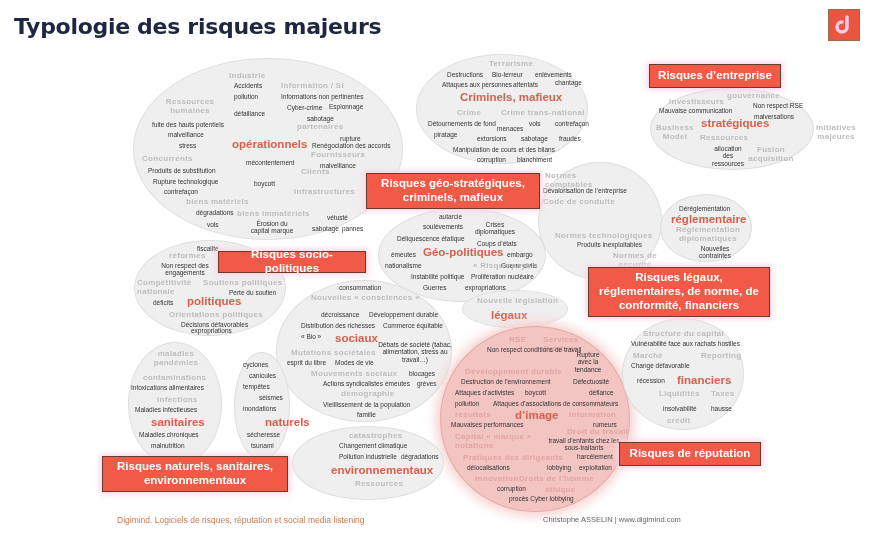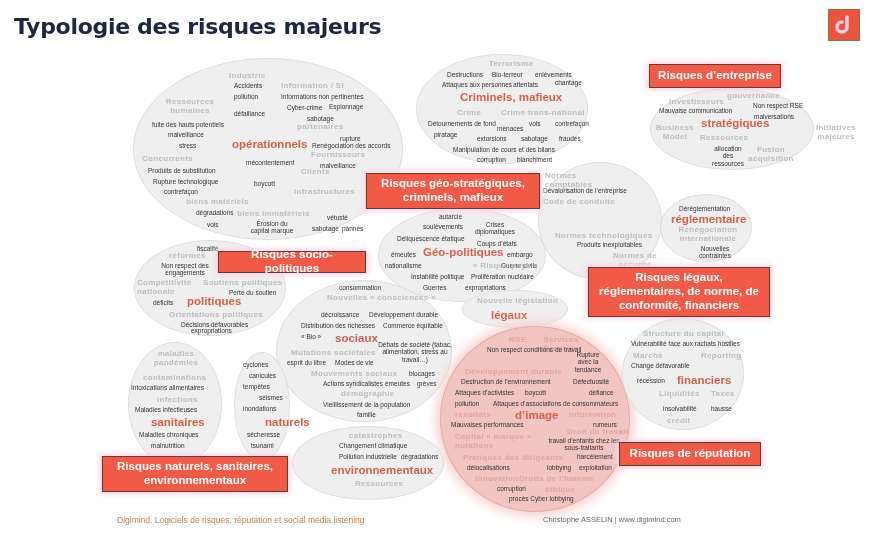--- a/index.html
+++ b/index.html
@@ -108,21 +108,21 @@
   <span class="w g" style="left:6px;top:8px;width:60px;white-space:normal;text-align:left;">Normes comptables</span>
   <span class="w g" style="left:4px;top:34px;">Code de conduite</span>
   <span class="w g" style="left:16px;top:68px;">Normes technologiques</span>
   <span class="w g" style="left:66px;top:88px;width:60px;white-space:normal;">Normes de sécurité</span>
   <span class="w d" style="left:4px;top:24px;">Dévalorisation de l’entreprise</span>
   <span class="w d" style="left:38px;top:78px;">Produits inexploitables</span>
 </div>
 
 <div class="ellipse" style="left:660px;top:194px;width:92px;height:68px;">
   <span class="w d" style="left:18px;top:10px;">Déréglementation</span>
-  <span class="w g" style="left:8px;top:30px;width:78px;white-space:normal;">Renégociation internationale</span>
+  <span class="w g" style="left:8px;top:30px;width:78px;white-space:normal;">Réglementation diplomatiques</span>
   <span class="w d" style="left:34px;top:50px;width:40px;white-space:normal;">Nouvelles contraintes</span>
   <span class="w k" style="left:10px;top:18px;">réglementaire</span>
 </div>
 
 <div class="ellipse" style="left:378px;top:208px;width:168px;height:94px;">
   <span class="w d" style="left:60px;top:4px;">autarcie</span>
   <span class="w d" style="left:44px;top:14px;">soulèvements</span>
   <span class="w d" style="left:94px;top:12px;width:44px;white-space:normal;">Crises diplomatiques</span>
   <span class="w d" style="left:18px;top:26px;">Déliquescence étatique</span>
   <span class="w d" style="left:98px;top:31px;">Coups d’états</span>
@@ -147,21 +147,21 @@
   <span class="w d" style="left:94px;top:48px;">Perte du soutien</span>
   <span class="w d" style="left:18px;top:58px;">déficits</span>
   <span class="w g" style="left:34px;top:69px;">Orientations politiques</span>
   <span class="w d" style="left:46px;top:80px;">Décisions défavorables</span>
   <span class="w d" style="left:56px;top:86px;">expropriations</span>
   <span class="w k" style="left:52px;top:54px;">politiques</span>
 </div>
 
 <div class="ellipse" style="left:276px;top:280px;width:176px;height:142px;">
   <span class="w d" style="left:62px;top:3px;">consommation</span>
-  <span class="w g" style="left:50px;top:12px;">Nouvelles « consciences »</span>
+  <span class="w g" style="left:34px;top:12px;">Nouvelles « consciences »</span>
   <span class="w d" style="left:44px;top:30px;">décroissance</span>
   <span class="w d" style="left:92px;top:30px;">Développement durable</span>
   <span class="w d" style="left:24px;top:41px;">Distribution des richesses</span>
   <span class="w d" style="left:106px;top:41px;">Commerce équitable</span>
   <span class="w d" style="left:24px;top:52px;">« Bio »</span>
   <span class="w d" style="left:100px;top:60px;width:76px;white-space:normal;">Débats de société (tabac, alimentation, stress au travail…)</span>
   <span class="w g" style="left:14px;top:67px;">Mutations sociétales</span>
   <span class="w d" style="left:10px;top:78px;">esprit du libre</span>
   <span class="w d" style="left:58px;top:78px;">Modes de vie</span>
   <span class="w d" style="left:132px;top:89px;">blocages</span>

